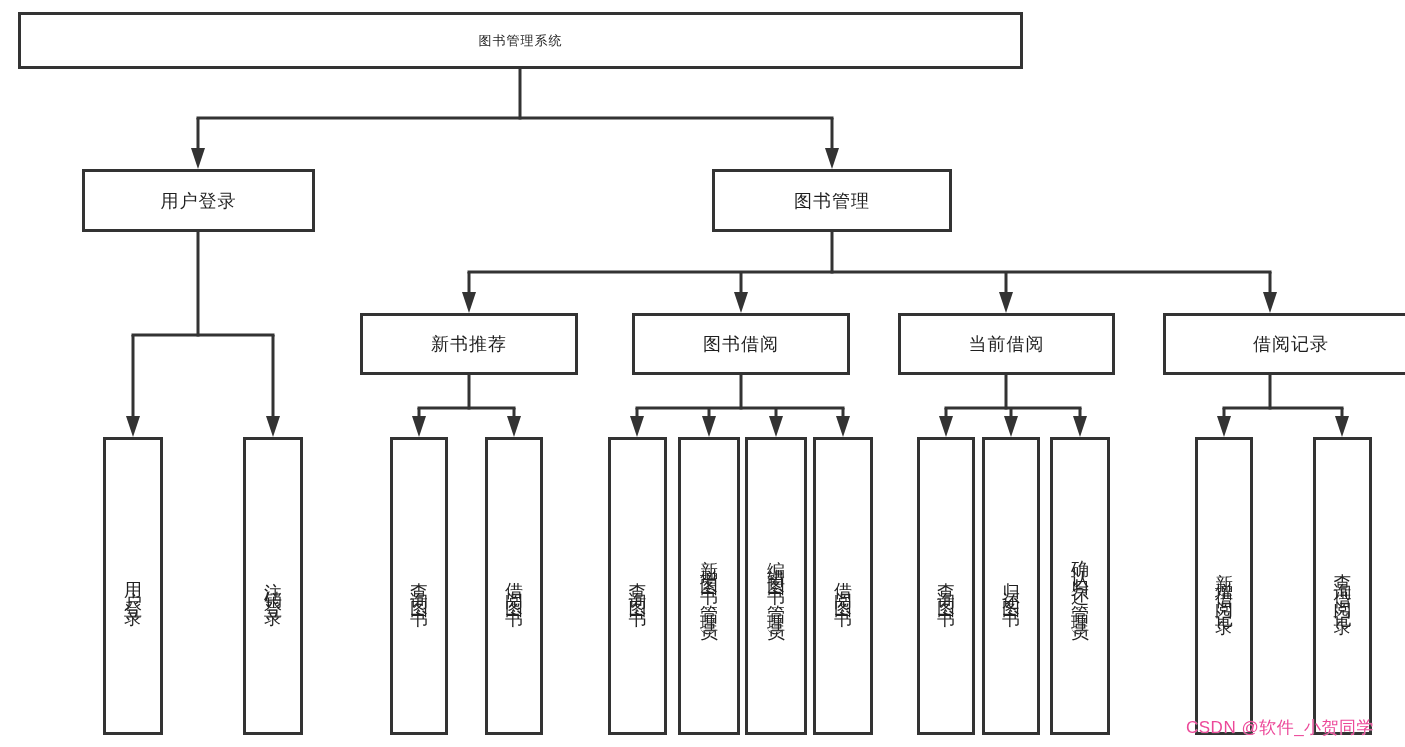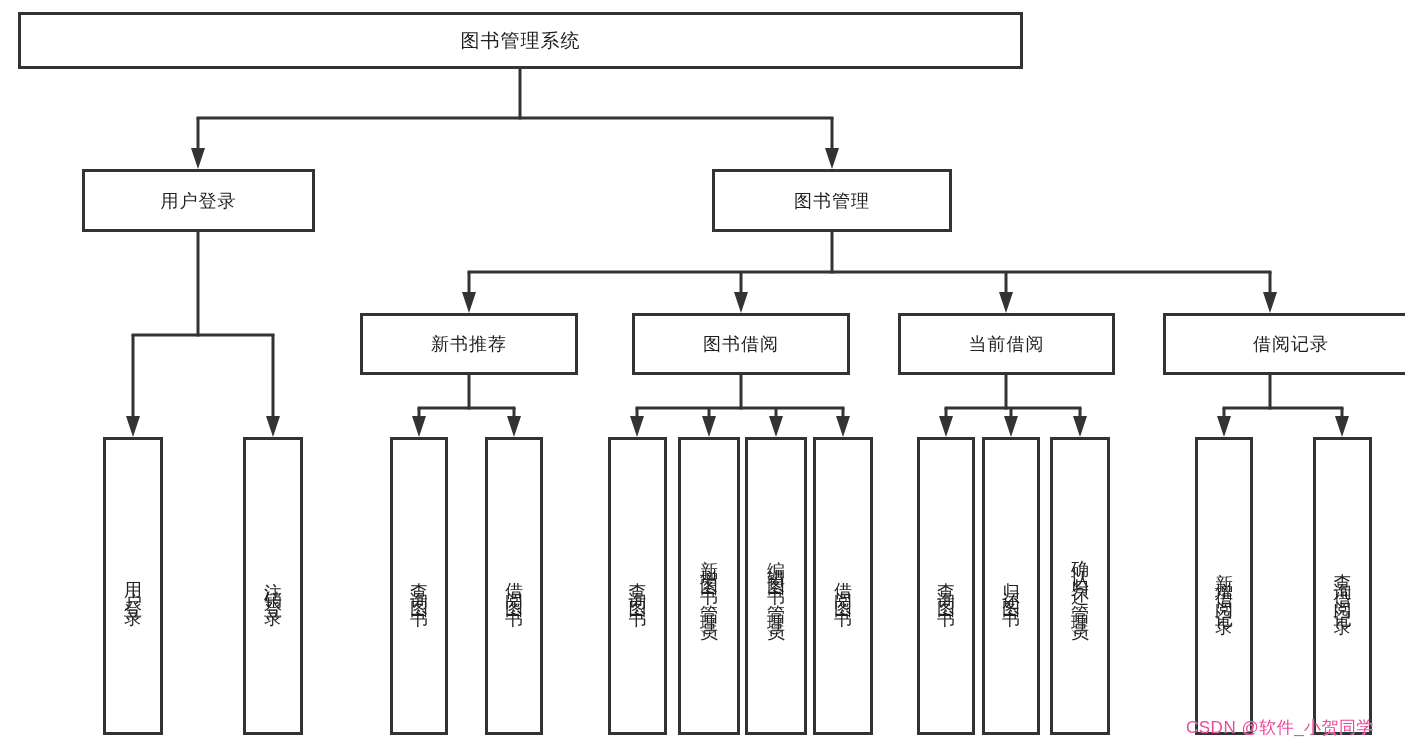--- a/index.html
+++ b/index.html
@@ -6,21 +6,21 @@
   body{font-family:"Liberation Sans","DejaVu Sans",sans-serif;}
   .canvas{
     position:relative;width:1405px;height:747px;background:#ffffff;overflow:hidden;
   }
   .wires{position:absolute;left:0;top:0;width:1405px;height:747px;}
   .node{
     position:absolute;box-sizing:border-box;border:3px solid #333333;background:#ffffff;
     display:flex;align-items:center;justify-content:center;color:#1f1f1f;
   }
   .node.hbox{font-size:18px;letter-spacing:1px;}
-  .node.root{left:18px;top:12px;width:1005px;height:57px;font-size:19px;}
+  .node.root{left:18px;top:12px;width:1005px;height:57px;font-size:13px;}
   .node.lvl2{top:169px;height:63px;}
   .node.lvl3{top:313px;height:62px;}
   .node.leaf{top:437px;height:298px;}
   .vtext{
     writing-mode:vertical-rl;text-orientation:mixed;
     font-size:18px;letter-spacing:9px;line-height:1;color:#1f1f1f;
     white-space:nowrap;
   }
   .watermark{
     position:absolute;left:1186px;top:716px;width:215px;

